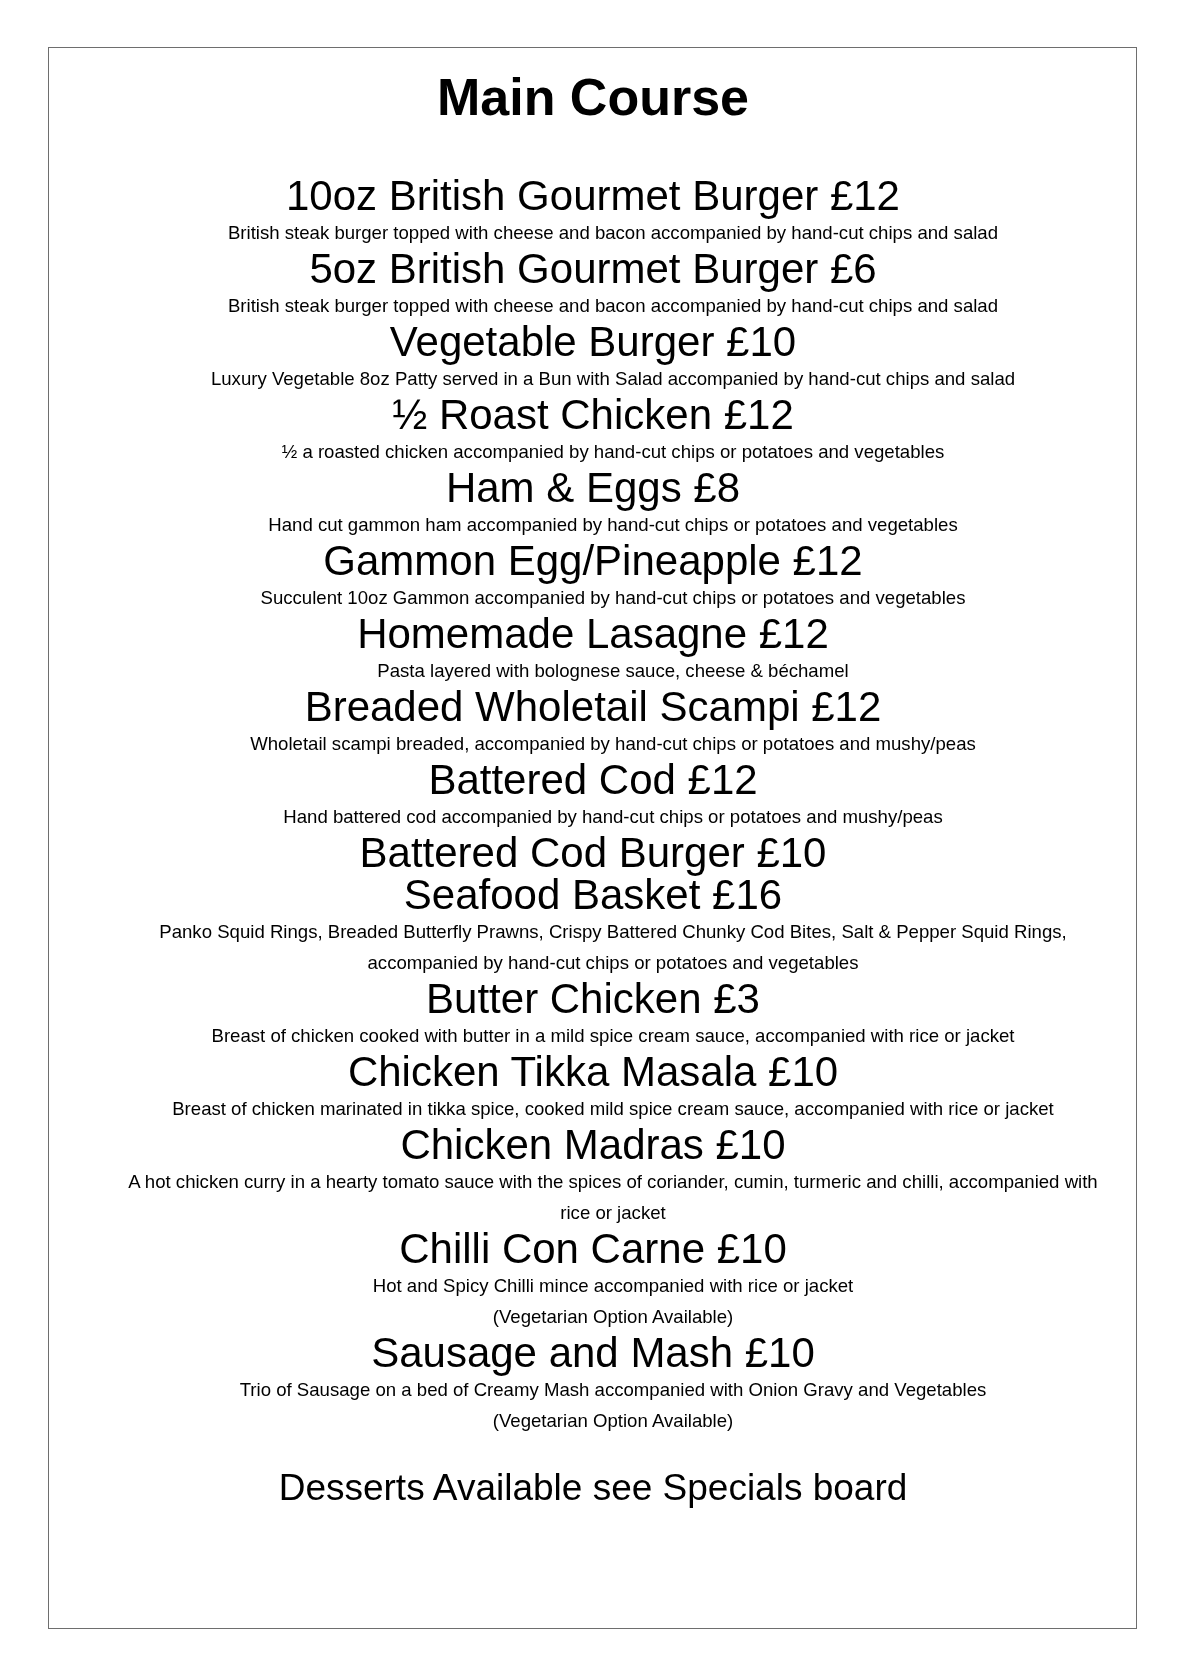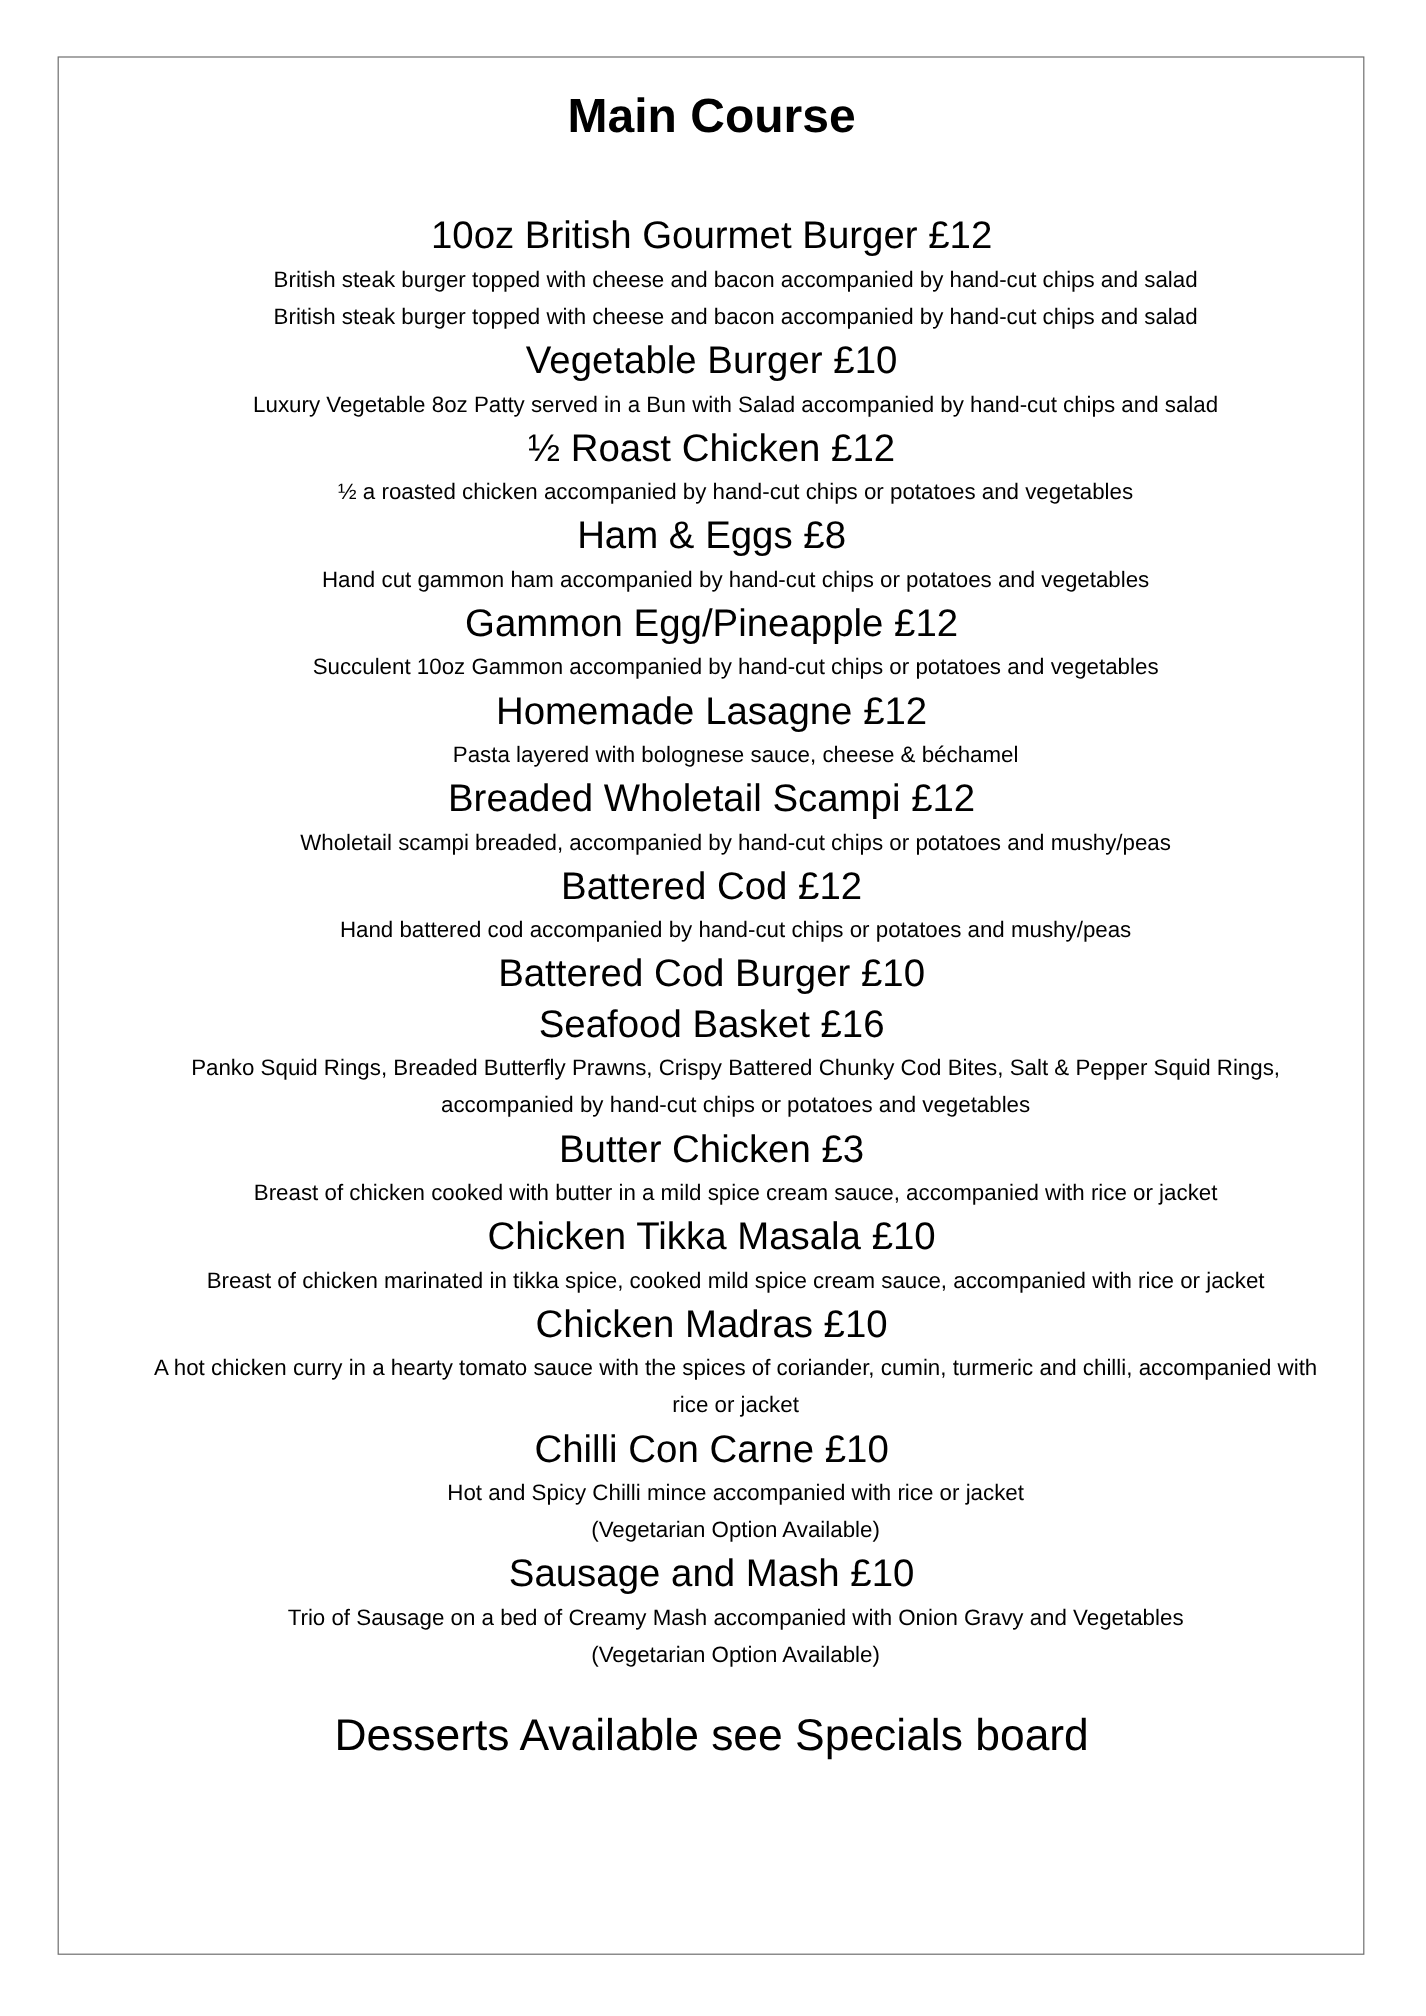--- a/index.html
+++ b/index.html
@@ -27,33 +27,33 @@
     .content {
       position: absolute;
       left: 48px;
       top: 47px;
       width: 1090px;
       text-align: center;
     }
     .main-title {
       font-family: "Liberation Sans", sans-serif;
       font-weight: bold;
-      font-size: 40px;
+      font-size: 52px;
       line-height: 48px;
       margin: 26px 0 0 0;
       height: 48px;
     }
     .menu-list {
       margin-top: 54px;
     }
     .menu-item {
       margin: 0;
     }
     .item-title {
-      font-size: 32px;
+      font-size: 42px;
       line-height: 42px;
       height: 42px;
       white-space: nowrap;
     }
     .item-desc {
       font-size: 18.6px;
       line-height: 31px;
       white-space: nowrap;
       padding-left: 40px;
     }
@@ -74,20 +74,21 @@
   <div class="main-title">Main Course</div>
 
   <div class="menu-list">
 
     <div class="menu-item">
       <div class="item-title">10oz British Gourmet Burger £12</div>
       <div class="item-desc">British steak burger topped with cheese and bacon accompanied by hand-cut chips and salad</div>
     </div>
 
     <div class="menu-item">
+      <div class="item-title">5oz British Gourmet Burger £6</div>
       <div class="item-desc">British steak burger topped with cheese and bacon accompanied by hand-cut chips and salad</div>
     </div>
 
     <div class="menu-item">
       <div class="item-title">Vegetable Burger £10</div>
       <div class="item-desc">Luxury Vegetable 8oz Patty served in a Bun with Salad accompanied by hand-cut chips and salad</div>
     </div>
 
     <div class="menu-item">
       <div class="item-title">½ Roast Chicken £12</div>

